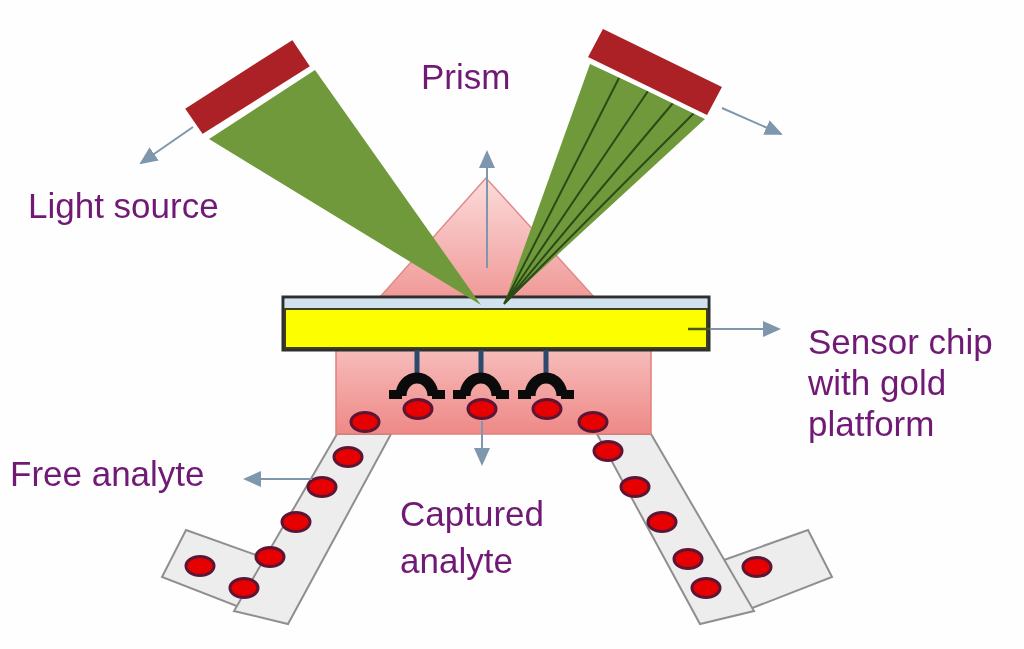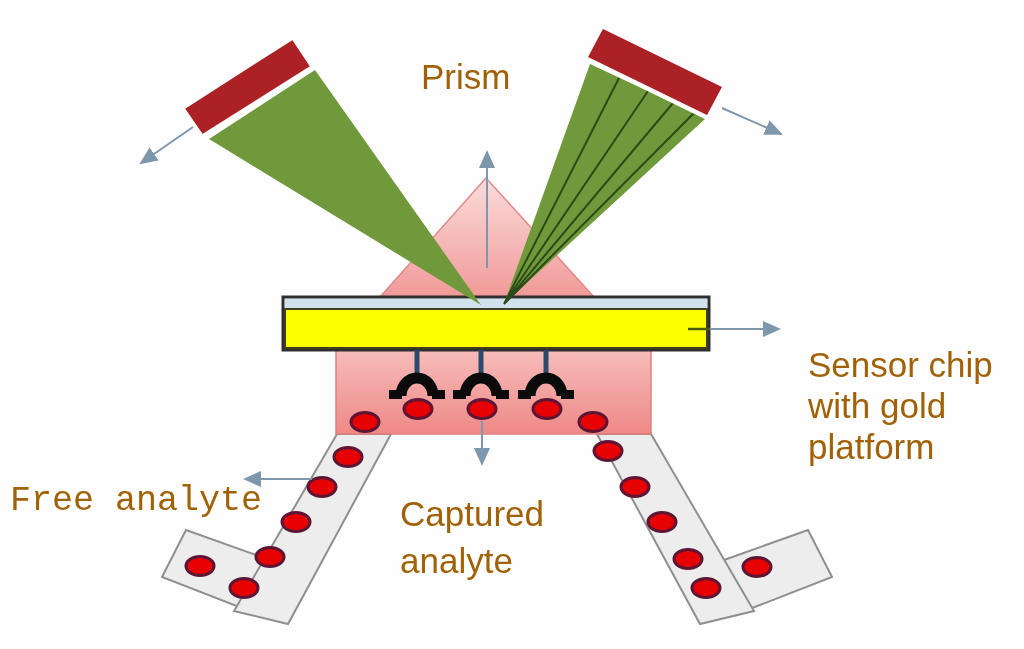--- a/index.html
+++ b/index.html
@@ -2,21 +2,21 @@
 <html><head>
 <meta charset="utf-8">
 <style>
   html,body{margin:0;padding:0;background:#ffffff;}
   .stage{
     position:relative;width:1024px;height:649px;background:#fefefe;
     font-family:"Liberation Sans",sans-serif;overflow:hidden;
   }
   .stage svg{position:absolute;left:0;top:0;}
   .label{
-    position:absolute;color:#a16207;font-size:35px;line-height:1.24;
+    position:absolute;color:#701a75;font-size:35px;line-height:1.24;
     white-space:pre-line;letter-spacing:0px;
   }
 </style>
 </head>
 <body>
 
 <div class="stage">
 
 <svg width="1024" height="649" viewBox="0 0 1024 649">
   <defs>
@@ -109,20 +109,21 @@
     <line x1="193" y1="127" x2="141" y2="163" marker-end="url(#ah)"></line>
     <line x1="722" y1="108" x2="781" y2="134" marker-end="url(#ah)"></line>
     <line x1="688" y1="329" x2="710" y2="329" stroke="#4a5a10" stroke-width="2.5"></line>
     <line x1="710" y1="329" x2="779" y2="329" marker-end="url(#ah)"></line>
     <line x1="312" y1="479" x2="245" y2="479" marker-end="url(#ah)"></line>
     <line x1="482" y1="421" x2="482" y2="464" marker-end="url(#ah)"></line>
   </g>
 </svg>
 
 <div class="label" style="left:421px;top:55px;">Prism</div>
-<div class="label" style="left:808px;top:345px;line-height:1.17;">Sensor chip
+<div class="label" style="left:28px;top:184px;">Light source</div>
+<div class="label" style="left:808px;top:322px;line-height:1.17;">Sensor chip
 with gold
 platform</div>
-<div class="label" style="left:10px;top:480px;font-family:Liberation Mono, monospace;">Free analyte</div>
+<div class="label" style="left:10px;top:452px;">Free analyte</div>
 <div class="label" style="left:400px;top:491px;line-height:1.34;">Captured
 analyte</div>
 
 </div>
 
 </body></html>

